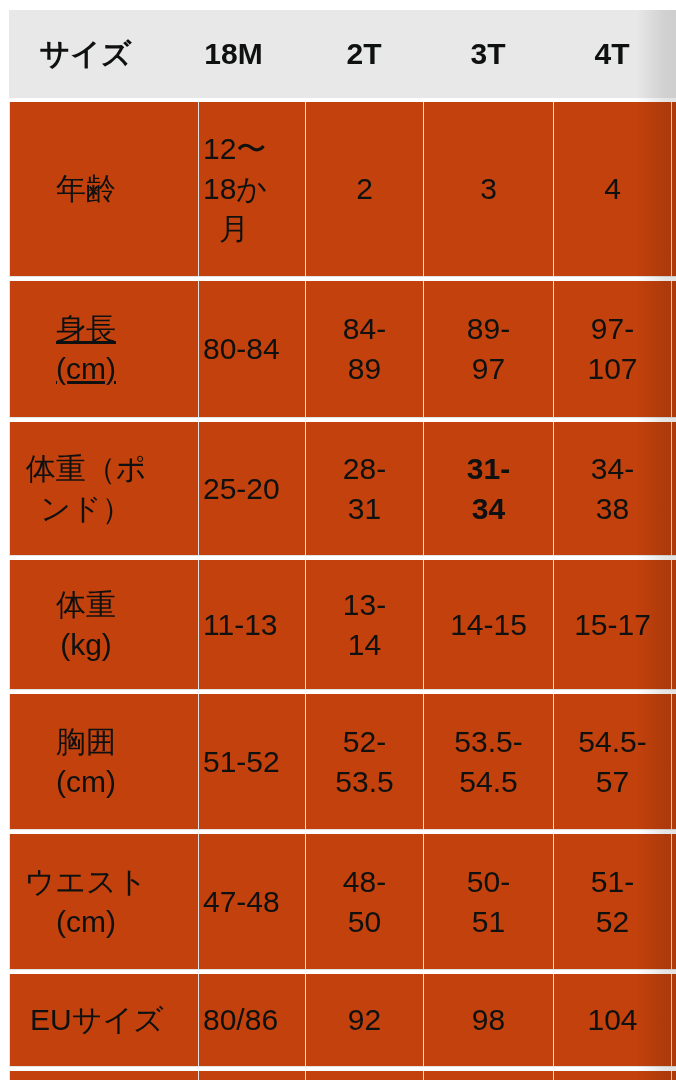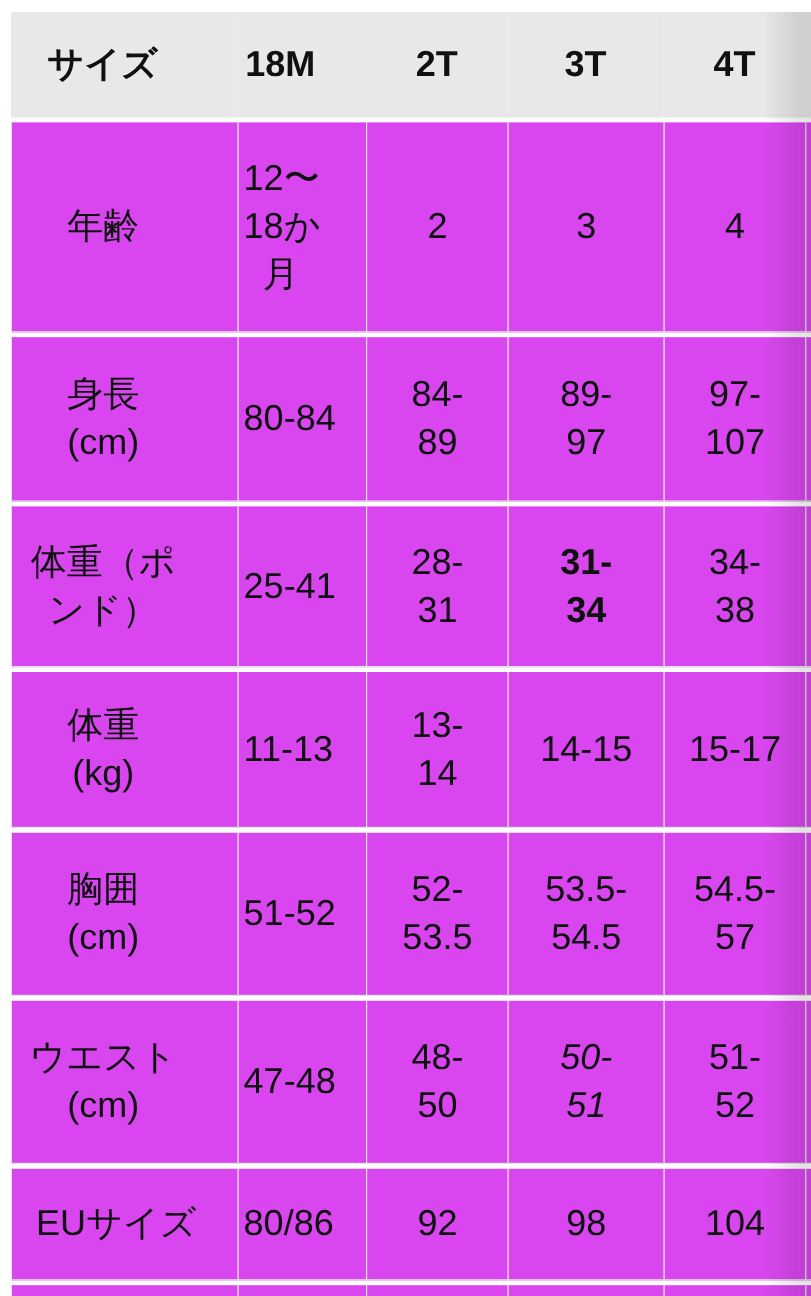--- a/index.html
+++ b/index.html
@@ -43,21 +43,21 @@
   }
 
   th {
     background: #e8e8e8;
     font-weight: 700;
     height: 88px;
     border: none;
   }
 
   td {
-    background: #d946ef;
+    background: #c2410c;
     border-left: 1px solid #e3e3e3;
     border-bottom: 1px solid #e3e3e3;
   }
 
   
   th:nth-child(1), td:nth-child(1),
   th:nth-child(2), td:nth-child(2) {
     padding: 0 40px 0 4px;
   }
 
@@ -107,35 +107,35 @@
             <td style="height: 175px; margin-left: 24px;">年齢</td>
             <td style="height: 175px;">12〜
 18か
 月</td>
             <td style="height: 175px;">2</td>
             <td style="height: 175px;">3</td>
             <td style="height: 175px;">4</td>
             <td style="height: 175px;"></td>
           </tr>
           <tr>
-            <td style="height: 137px;">身長
+            <td style="height: 137px; text-decoration: underline;">身長
 (cm)</td>
             <td style="height: 137px;">80-84</td>
             <td style="height: 137px;">84-
 89</td>
             <td style="height: 137px;">89-
 97</td>
             <td style="height: 137px;">97-
 107</td>
             <td style="height: 137px;"></td>
           </tr>
           <tr>
             <td style="height: 134px;">体重（ポ
 ンド）</td>
-            <td style="height: 134px;">25-41</td>
+            <td style="height: 134px;">25-20</td>
             <td style="height: 134px;">28-
 31</td>
             <td style="height: 134px; font-weight: bold;">31-
 34</td>
             <td style="height: 134px;">34-
 38</td>
             <td style="height: 134px;"></td>
           </tr>
           <tr>
             <td style="height: 130px;">体重
@@ -158,21 +158,21 @@
             <td style="height: 136px;">54.5-
 57</td>
             <td style="height: 136px;"></td>
           </tr>
           <tr>
             <td style="height: 136px;">ウエスト
 (cm)</td>
             <td style="height: 136px;">47-48</td>
             <td style="height: 136px;">48-
 50</td>
-            <td style="height: 136px; font-style: italic;">50-
+            <td style="height: 136px;">50-
 51</td>
             <td style="height: 136px;">51-
 52</td>
             <td style="height: 136px;"></td>
           </tr>
           <tr>
             <td style="height: 93px; padding-left: 20px;">EUサイズ</td>
             <td style="height: 93px;">80/86</td>
             <td style="height: 93px;">92</td>
             <td style="height: 93px;">98</td>

